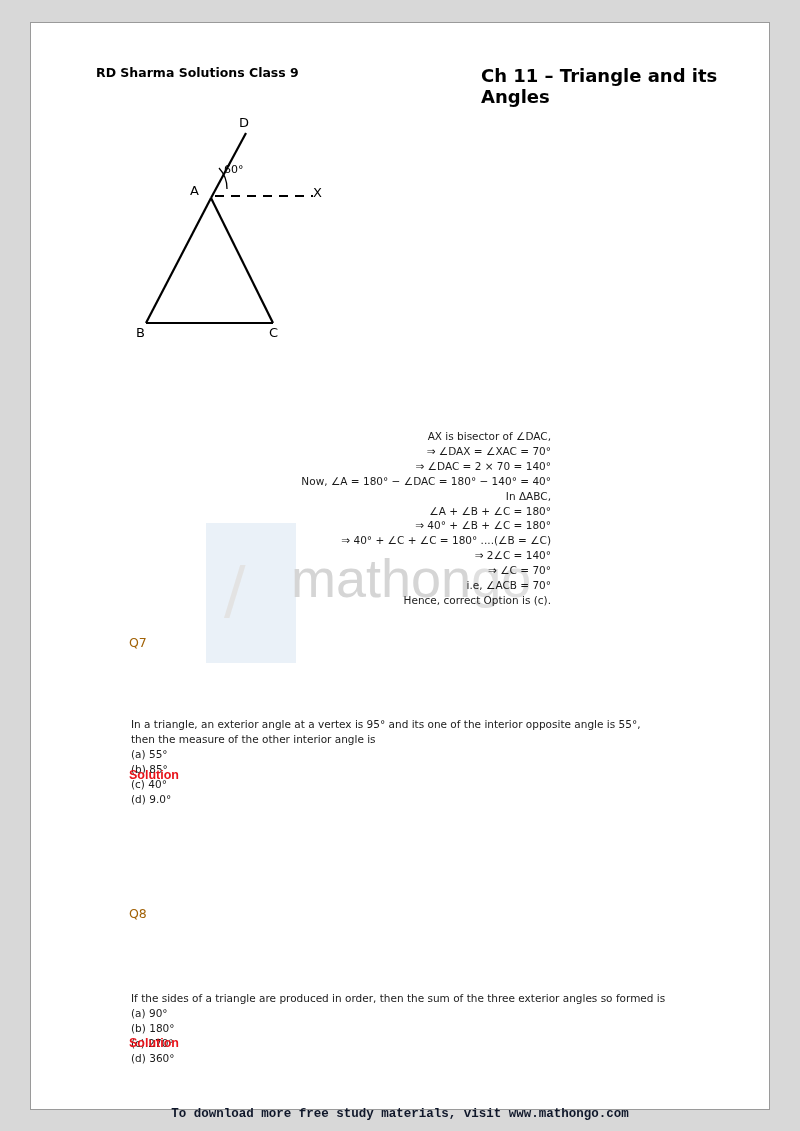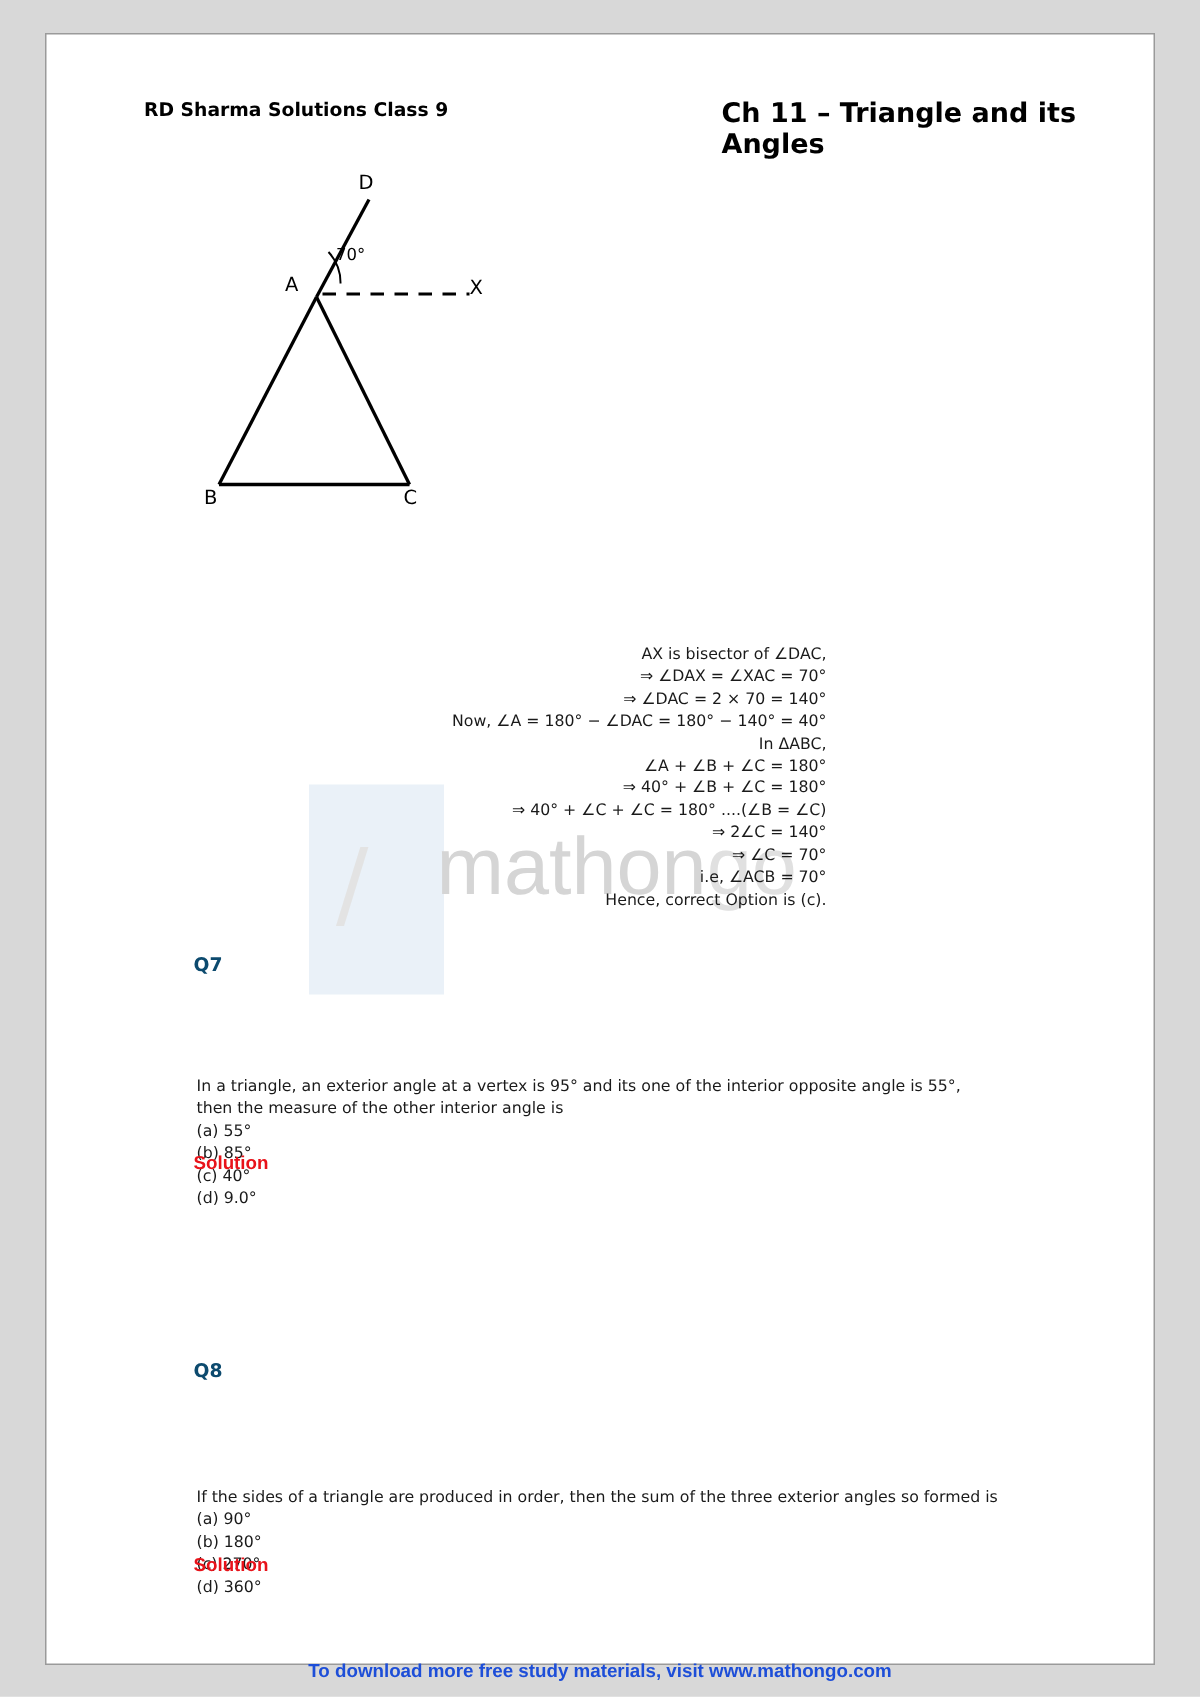--- a/index.html
+++ b/index.html
@@ -104,22 +104,22 @@
   }
   .sol-block1 {
     left: 100px;
     top: 406px;
     width: 420px;
     text-align: right;
   }
   .qlabel {
     position: absolute;
     font-size: 12.5px;
-    font-weight: bold;
-    color: #0c4a6e;
+    font-weight: normal;
+    color: #a16207;
     font-family: "DejaVu Sans", sans-serif;
   }
   .sollabel {
     position: absolute;
     font-size: 12.5px;
     font-weight: bold;
     color: #e8131a;
     font-family: Liberation Sans, sans-serif;
   }
   .q7label { left: 98px; top: 612px; }
@@ -130,22 +130,22 @@
   .q8text  { left: 100px; top: 968px; width: 560px; }
   .sol8label { left: 98px; top: 1013px; }
   .footer {
     position: absolute;
     top: 1084px;
     left: 0;
     width: 100%;
     text-align: center;
     font-size: 12.5px;
     font-weight: bold;
-    color: #1d4ed8;
-    font-family: Liberation Sans, sans-serif;
+    color: #0f172a;
+    font-family: Liberation Mono, monospace;
   }
   .fig-label {
     position: absolute;
     font-size: 13px;
     color: #000;
     font-family: "DejaVu Sans", sans-serif;
   }
 </style>
 </head>
 <body>
@@ -167,21 +167,21 @@
 
       <line x1="124" y1="83" x2="222" y2="83" stroke="#000" stroke-width="2" stroke-dasharray="9,7"></line>
 
       <path d="M 128 55 A 30 30 0 0 1 136 76" fill="none" stroke="#000" stroke-width="1.3"></path>
     </svg>
     <span class="fig-label" style="left:148px; top:2px;">D</span>
     <span class="fig-label" style="left:99px; top:70px;">A</span>
     <span class="fig-label" style="left:222px; top:72px;">X</span>
     <span class="fig-label" style="left:45px; top:212px;">B</span>
     <span class="fig-label" style="left:178px; top:212px;">C</span>
-    <span class="fig-label" style="left:133px; top:50px; font-size:11px;">70°</span>
+    <span class="fig-label" style="left:133px; top:50px; font-size:11px;">60°</span>
   </div>
 
   <div class="watermark">
     <div class="wm-box"></div>
     <div class="wm-slash">/</div>
     <div class="wm-text"><span>mathon</span><span class="g">go</span></div>
   </div>
 
   <div class="body-text sol-block1">AX is bisector of ∠DAC,
 ⇒ ∠DAX = ∠XAC = 70°

